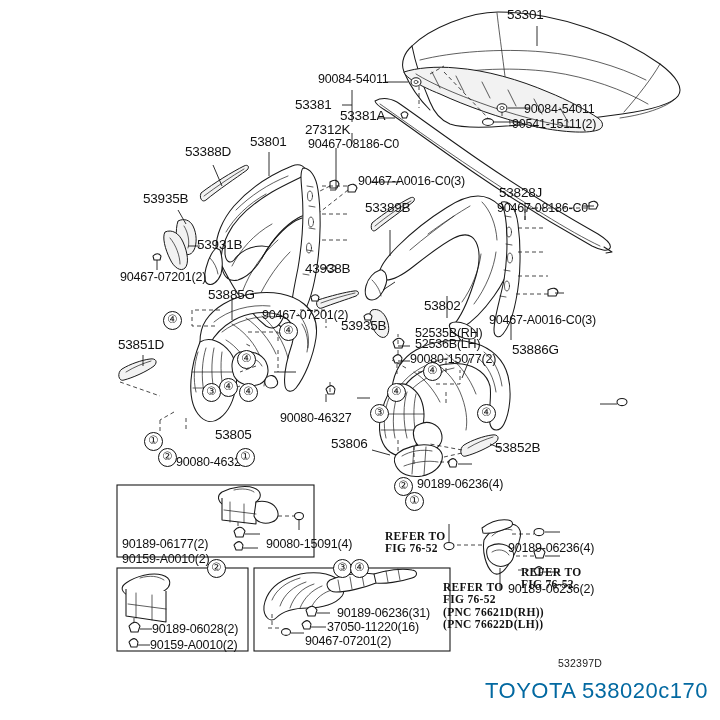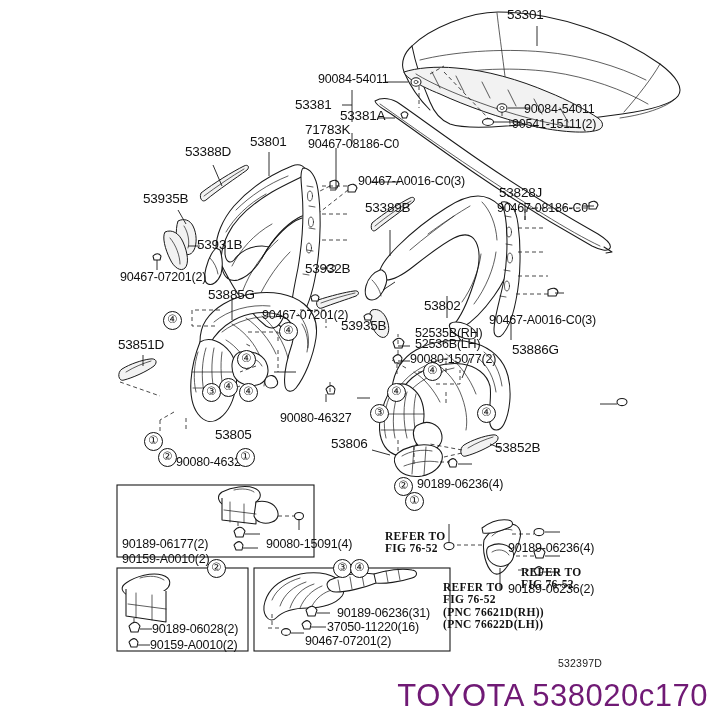--- a/index.html
+++ b/index.html
@@ -19,21 +19,21 @@
   .lbl.code{font-size:10.5px;color:#222;letter-spacing:0.2px;}
   .circnum{
     position:absolute;width:17px;height:17px;border:1.2px solid #111;border-radius:50%;
     font-size:11.5px;line-height:15px;text-align:center;color:#111;background:#fff;
     font-family:"Liberation Sans", sans-serif;
   }
   #footer{
     position:absolute;left:0;top:676px;width:720px;height:44px;background:#fff;
   }
   #footer-text{
-    position:absolute;right:12px;top:678px;font-size:31px;color:#701a75;
+    position:absolute;right:12px;top:678px;font-size:22px;color:#0369a1;
     font-family:"Liberation Sans", sans-serif;letter-spacing:0.5px;text-align:center;
   }
   #logo{position:absolute;left:6px;top:668px;width:128px;height:52px;overflow:hidden;}
 </style>
 </head>
 <body>
 
 <div id="stage">
 
   <svg viewBox="0 0 720 720">
@@ -497,31 +497,31 @@
       <path class="dash" d="M440 462 L 450 462"></path>
     </g>
   </svg>
 
   <div class="lbl big" style="left:507px;top:7px;">53301</div>
   <div class="lbl" style="left:318px;top:72px;">90084-54011</div>
   <div class="lbl" style="left:524px;top:102px;">90084-54011</div>
   <div class="lbl" style="left:512px;top:117px;">90541-15111(2)</div>
   <div class="lbl big" style="left:295px;top:97px;">53381</div>
   <div class="lbl big" style="left:340px;top:108px;">53381A</div>
-  <div class="lbl big" style="left:305px;top:122px;">71783K</div>
+  <div class="lbl big" style="left:305px;top:122px;">27312K</div>
   <div class="lbl" style="left:308px;top:137px;">90467-08186-C0</div>
   <div class="lbl" style="left:358px;top:174px;">90467-A0016-C0(3)</div>
 
   <div class="lbl big" style="left:185px;top:144px;">53388D</div>
   <div class="lbl big" style="left:250px;top:134px;">53801</div>
   <div class="lbl big" style="left:143px;top:191px;">53935B</div>
   <div class="lbl big" style="left:197px;top:237px;">53931B</div>
   <div class="lbl" style="left:120px;top:270px;">90467-07201(2)</div>
   <div class="lbl big" style="left:208px;top:287px;">53885G</div>
-  <div class="lbl big" style="left:305px;top:261px;">53932B</div>
+  <div class="lbl big" style="left:305px;top:261px;">43938B</div>
   <div class="lbl" style="left:262px;top:308px;">90467-07201(2)</div>
   <div class="lbl big" style="left:341px;top:318px;">53935B</div>
   <div class="lbl big" style="left:118px;top:337px;">53851D</div>
   <div class="lbl big" style="left:215px;top:427px;">53805</div>
   <div class="lbl" style="left:176px;top:455px;">90080-46327</div>
 
   <div class="lbl big" style="left:365px;top:200px;">53389B</div>
   <div class="lbl big" style="left:424px;top:298px;">53802</div>
   <div class="lbl big" style="left:499px;top:185px;text-align:right;">53828J</div>
   <div class="lbl" style="left:497px;top:201px;">90467-08186-C0</div>

